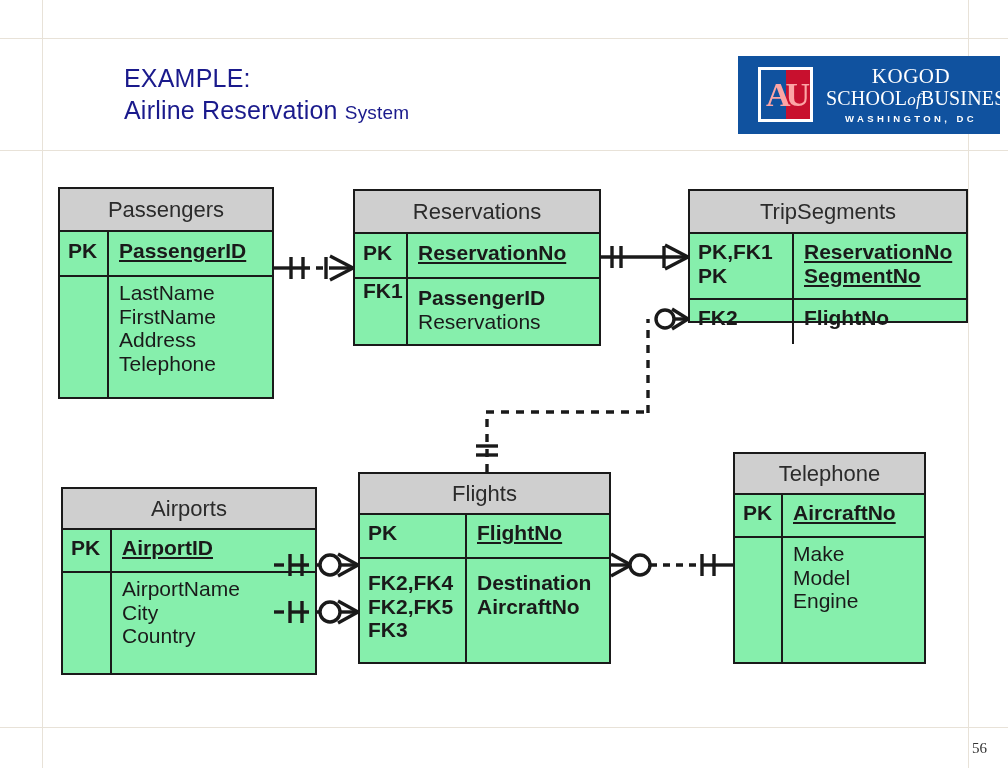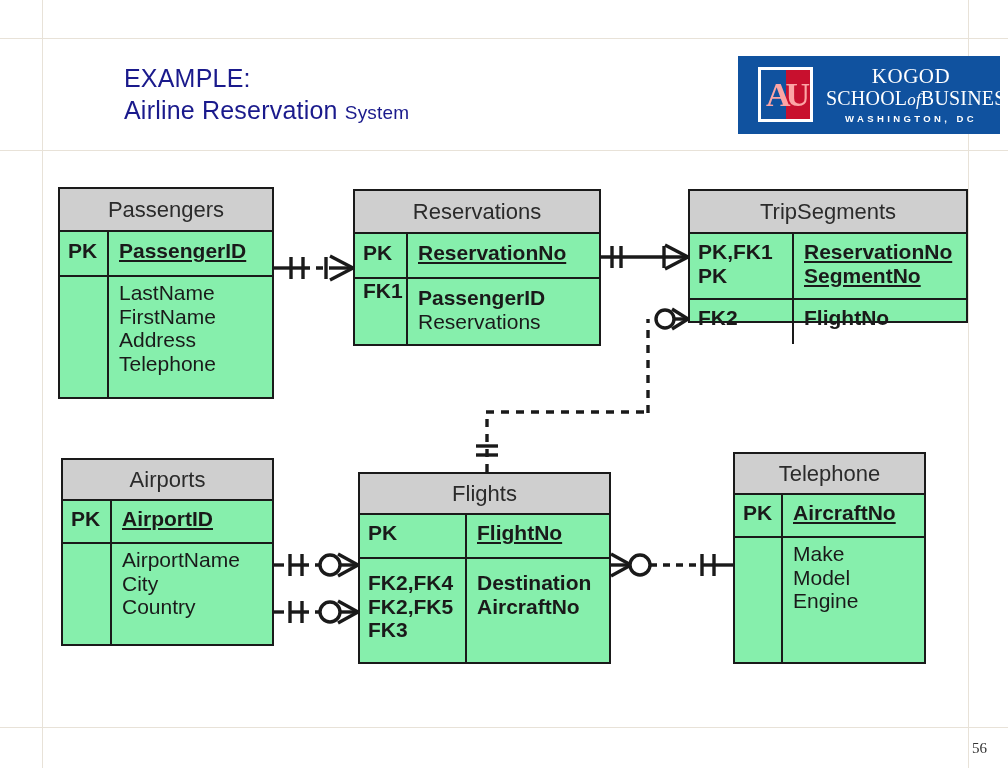--- a/index.html
+++ b/index.html
@@ -289,21 +289,21 @@
           <div class="er-line pk">ReservationNo</div>
           <div class="er-line pk">SegmentNo</div>
         </div>
         <div class="er-sec" style="height:42px; padding-top:6px;">
           <div class="er-line fk">FlightNo</div>
         </div>
       </div>
     </div>
   </div>
 
-  <div class="ertable" style="left:61px; top:458px; width:213px; height:188px;">
+  <div class="ertable" style="left:61px; top:487px; width:256px; height:188px;">
     <div class="er-head" style="height:41px;">Airports</div>
     <div class="er-body" style="height:143px;">
       <div class="er-keycol" style="width:49px;">
         <div class="er-sec divider" style="height:43px; padding-top:6px;">
           <div class="er-line">PK</div>
         </div>
         <div class="er-sec" style="height:96px;"></div>
       </div>
       <div class="er-fieldcol">
         <div class="er-sec divider" style="height:43px; padding-top:6px;">

